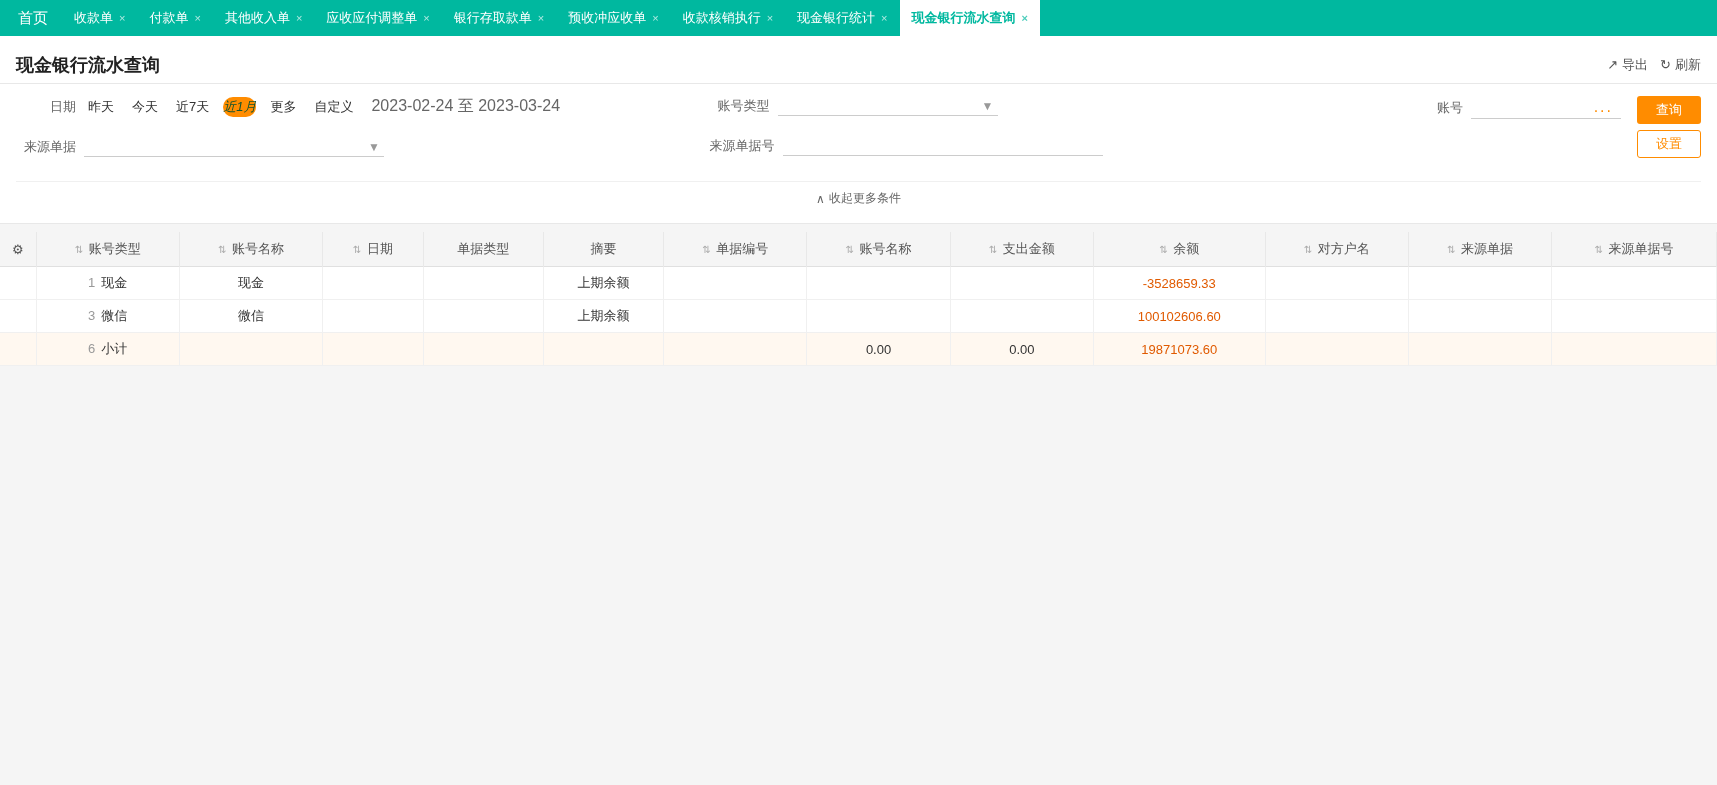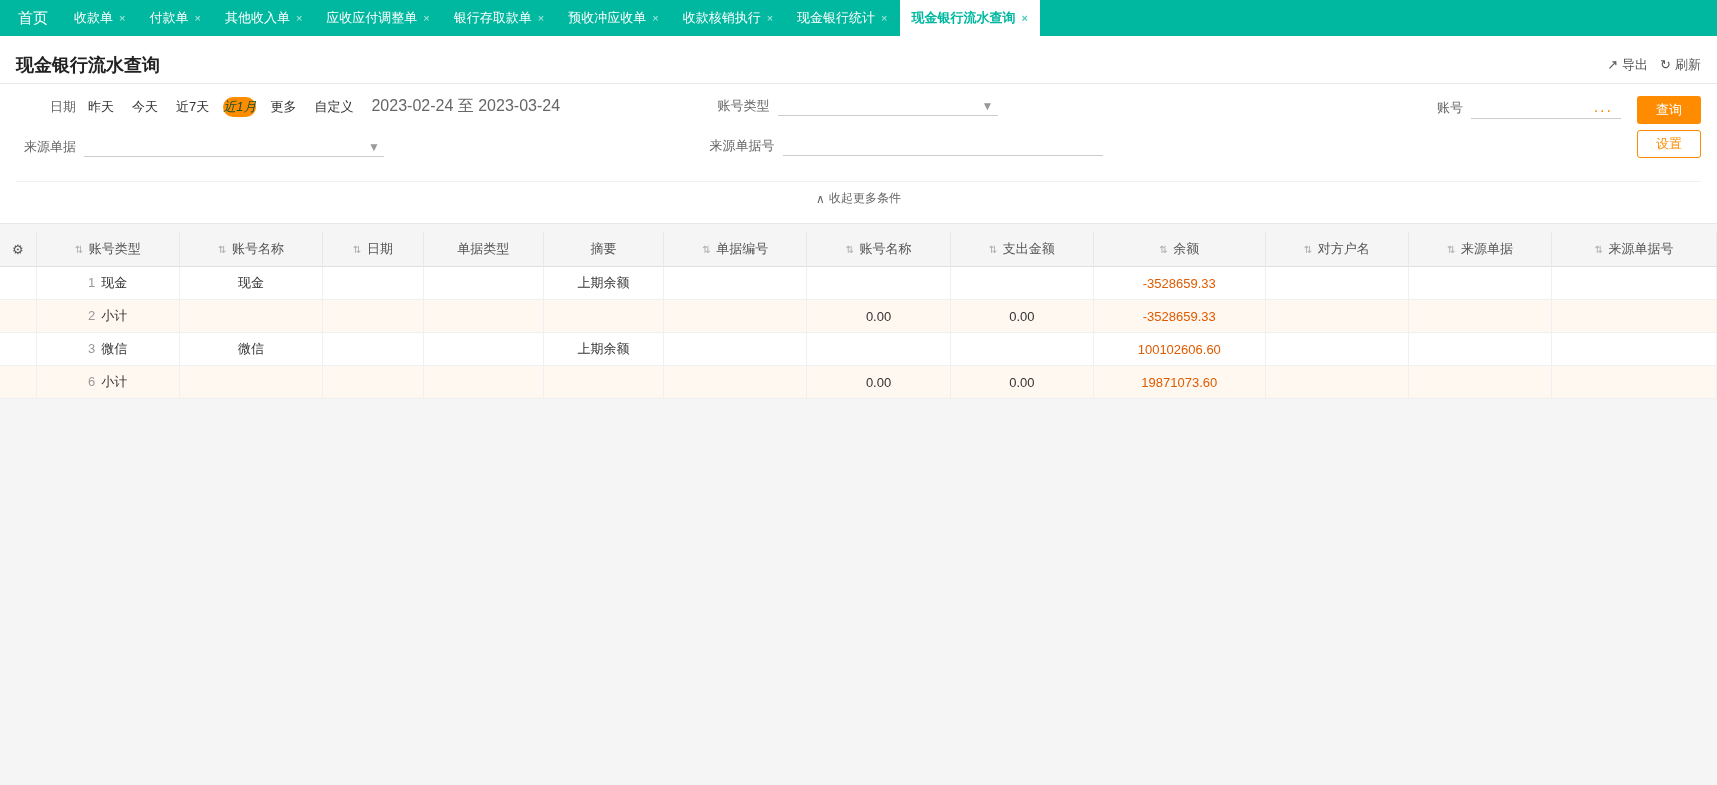--- a/index.html
+++ b/index.html
@@ -431,35 +431,20 @@
     <td></td>
     <td>上期余额</td>
     <td></td>
     <td></td>
     <td></td>
     <td class="balance">-3528659.33</td>
     <td></td>
     <td></td>
     <td></td>
   </tr>
-        <tr class="subtotal">
-    <td class="gear-icon-cell"></td>
-    <td><span class="row-num" style="color:#999;margin-right:6px;">2</span>小计</td>
-    <td></td>
-    <td></td>
-    <td></td>
-    <td></td>
-    <td></td>
-    <td>0.00</td>
-    <td>0.00</td>
-    <td class="balance">-3528659.33</td>
-    <td></td>
-    <td></td>
-    <td></td>
-  </tr>
         <tr>
     <td class="gear-icon-cell"></td>
     <td><span class="row-num" style="color:#999;margin-right:6px;">3</span>微信</td>
     <td>微信</td>
     <td></td>
     <td></td>
     <td>上期余额</td>
     <td></td>
     <td></td>
     <td></td>

